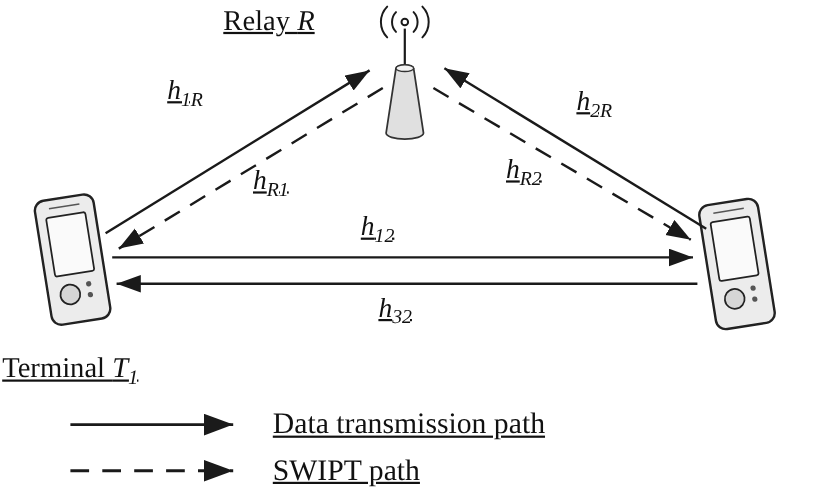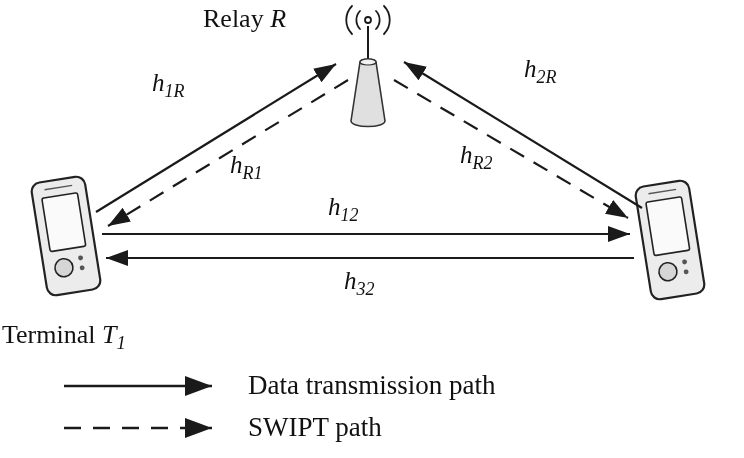--- a/index.html
+++ b/index.html
@@ -5,21 +5,21 @@
   html,body{margin:0;padding:0;background:#fff;}
   .stage{
     position:relative;
     width:744px;height:458px;
     background:#fff;
     font-family:"Liberation Serif","DejaVu Serif",serif;
     color:#111;
     overflow:hidden;
   }
   .svg-layer{position:absolute;left:0;top:0;width:744px;height:458px;}
-  .lbl{position:absolute;white-space:nowrap;line-height:1;}
+  .lbl{position:absolute;white-space:nowrap;line-height:1;text-decoration:underline;}
   .ch-label{font-size:25px;font-style:italic;}
   .ch-label sub{font-size:0.72em;font-style:italic;margin-top:26px;}
   .node-label{font-size:26px;font-style:normal;margin-top:24px;}
   .node-label .sym{font-style:italic;}
   .node-label sub{font-size:0.72em;font-style:italic;}
   .relay-title{font-size:26px;}
   .relay-title .sym{font-style:italic;}
   .legend-label{font-size:27px;}
 </style>
 </head>
@@ -90,21 +90,21 @@
   <div class="lbl relay-title" style="left:203px;top:6px;">
     <span>Relay </span><span class="sym">R</span>
   </div>
 
   <div class="lbl ch-label" style="left:152px;top:70px;">
     <span>h</span><sub>1R</sub>
   </div>
   <div class="lbl ch-label" style="left:230px;top:152px;">
     <span>h</span><sub>R1</sub>
   </div>
-  <div class="lbl ch-label" style="left:524px;top:56px;">
+  <div class="lbl ch-label" style="left:524px;top:80px;">
     <span>h</span><sub>2R</sub>
   </div>
   <div class="lbl ch-label" style="left:460px;top:142px;">
     <span>h</span><sub>R2</sub>
   </div>
   <div class="lbl ch-label" style="left:328px;top:194px;">
     <span>h</span><sub>12</sub>
   </div>
   <div class="lbl ch-label" style="left:344px;top:268px;">
     <span>h</span><sub>32</sub>

